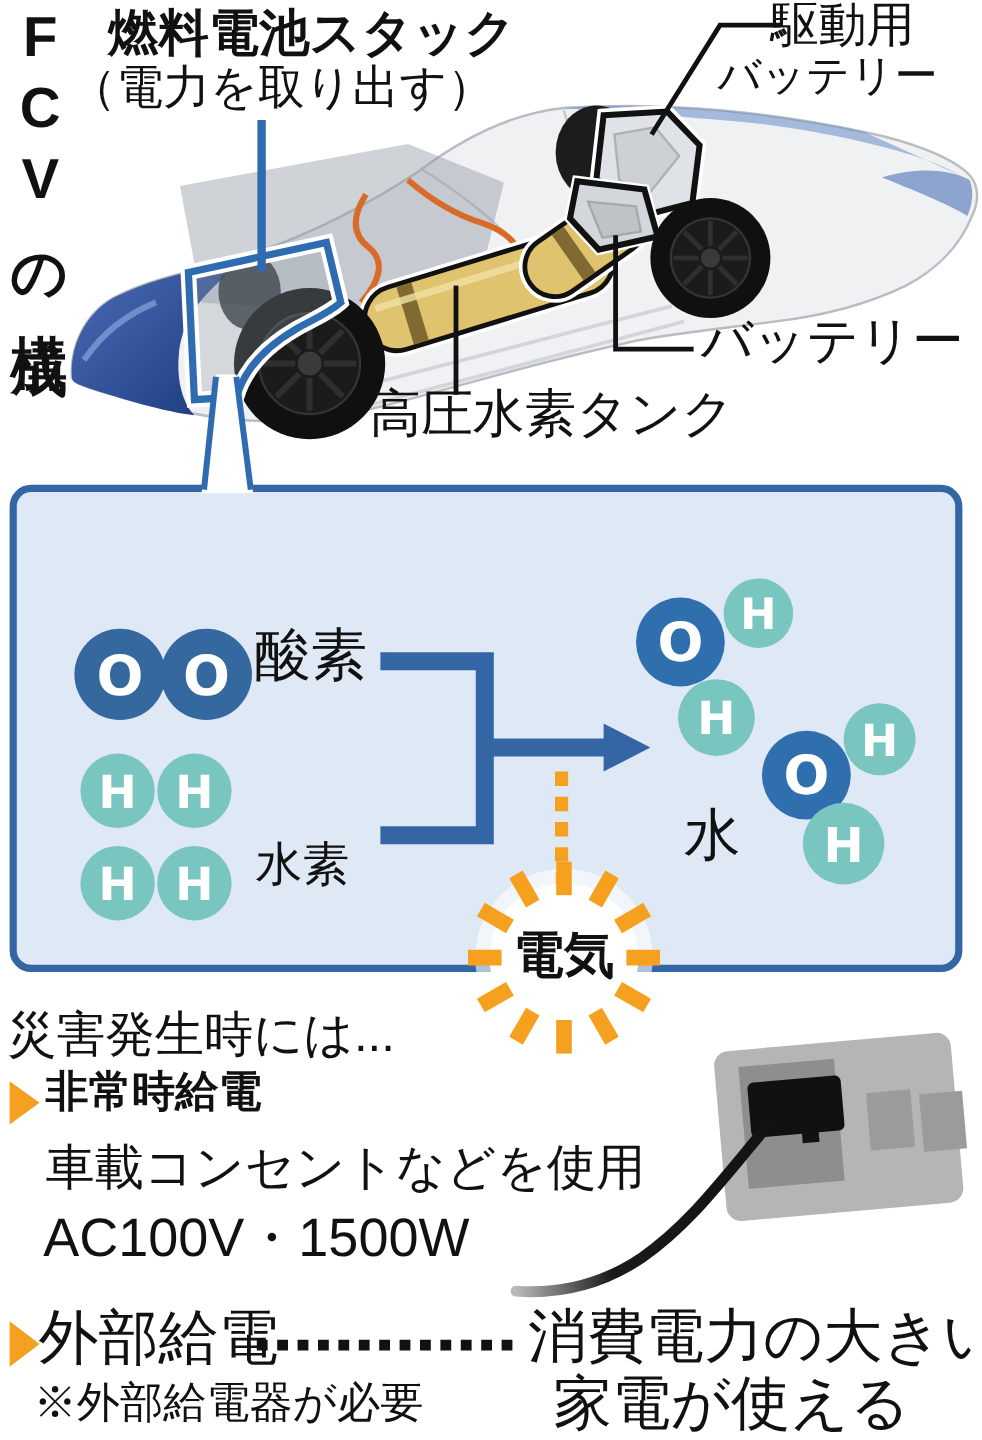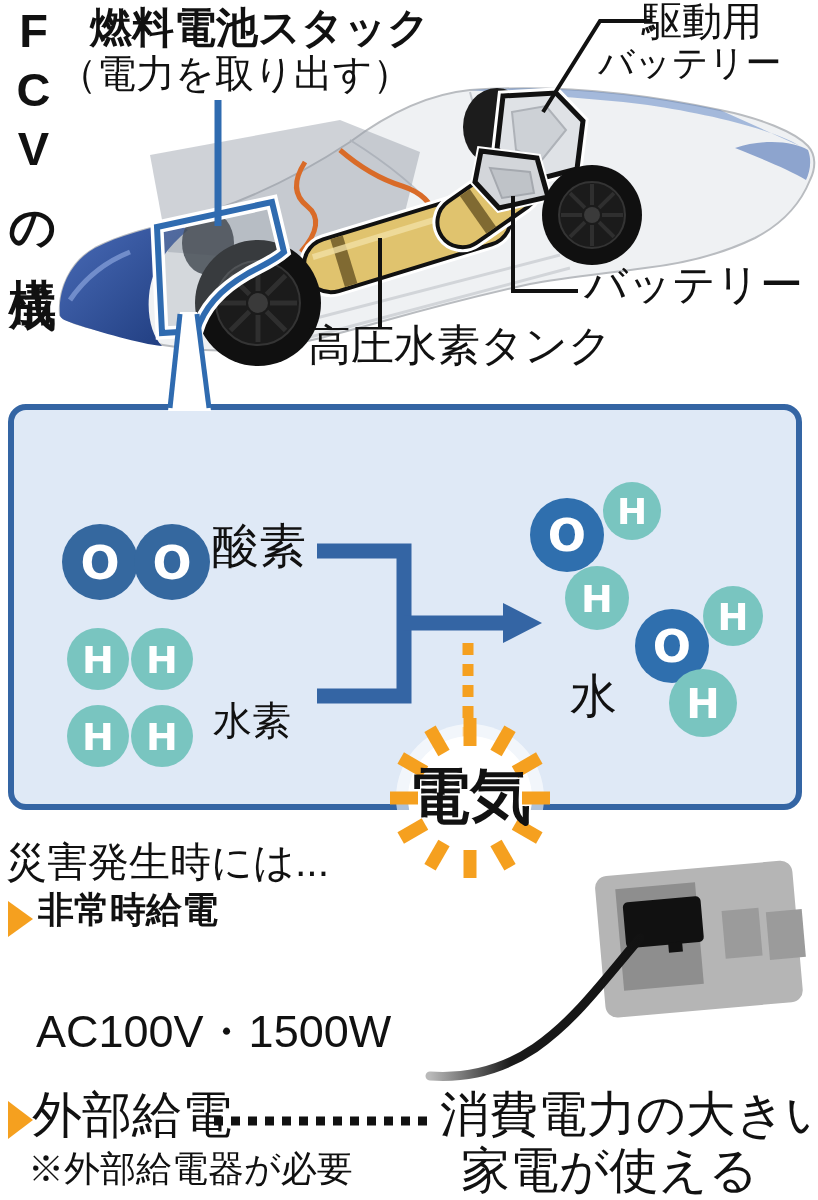--- a/index.html
+++ b/index.html
@@ -21,21 +21,21 @@
   #motor-label{left:584px;top:262px;font-size:43px;}
   #tank-label{left:308px;top:323px;font-size:43px;}
   #mech-box{
     left:8px;top:404px;width:782px;height:394px;
     background:#dfe9f6;border:6px solid #3465a4;border-radius:18px;
   }
   #mech-title{left:52px;top:428px;font-size:48px;font-weight:700;color:#2a5da8;letter-spacing:2px;}
   #oxygen-label{left:212px;top:521px;font-size:47px;}
   #hydrogen-label{left:213px;top:671px;font-size:39px;margin-top:30px;}
   #water-label{left:570px;top:671px;font-size:47px;}
-  #electricity-label{left:470px;top:797px;font-size:61px;font-weight:700;transform:translate(-50%,-50%);font-family:Liberation Serif, serif;}
+  #electricity-label{left:470px;top:797px;font-size:42px;font-weight:700;transform:translate(-50%,-50%);font-family:Liberation Serif, serif;}
   #disaster-intro{left:6px;top:841px;font-size:41px;}
   #emergency-title{left:38px;top:891px;font-size:36px;font-weight:700;}
   #emergency-desc{left:38px;top:952px;font-size:41px;}
   #emergency-spec{left:36px;top:1008px;font-size:45px;}
   #external-title{left:32px;top:1089px;font-size:50px;font-weight:400;}
   #external-note{left:28px;top:1151px;font-size:36px;font-family:Liberation Serif, serif;}
   #benefit-l1{left:440px;top:1089px;font-size:49px;}
   #benefit-l2{left:461px;top:1145px;font-size:49px;text-align:center;}
   svg{position:absolute;left:0;top:0;}
   .txt{pointer-events:none;}
@@ -253,18 +253,19 @@
   <div id="motor-label" class="abs txt jp">バッテリー</div>
   <div id="tank-label" class="abs txt jp">高圧水素タンク</div>
 
   <div id="oxygen-label" class="abs txt jp">酸素</div>
   <div id="hydrogen-label" class="abs txt jp">水素</div>
   <div id="water-label" class="abs txt jp">水</div>
   <div id="electricity-label" class="abs txt jp">電気</div>
 
   <div id="disaster-intro" class="abs txt jp">災害発生時には...</div>
   <div id="emergency-title" class="abs txt jp">非常時給電</div>
+  <div id="emergency-desc" class="abs txt jp">車載コンセントなどを使用</div>
   <div id="emergency-spec" class="abs txt jp">AC100V・1500W</div>
   <div id="external-title" class="abs txt jp">外部給電</div>
   <div id="external-note" class="abs txt jp">※外部給電器が必要</div>
   <div id="benefit-l1" class="abs txt jp">消費電力の大きい</div>
   <div id="benefit-l2" class="abs txt jp">家電が使える</div>
 </div>
 
 </body></html>

